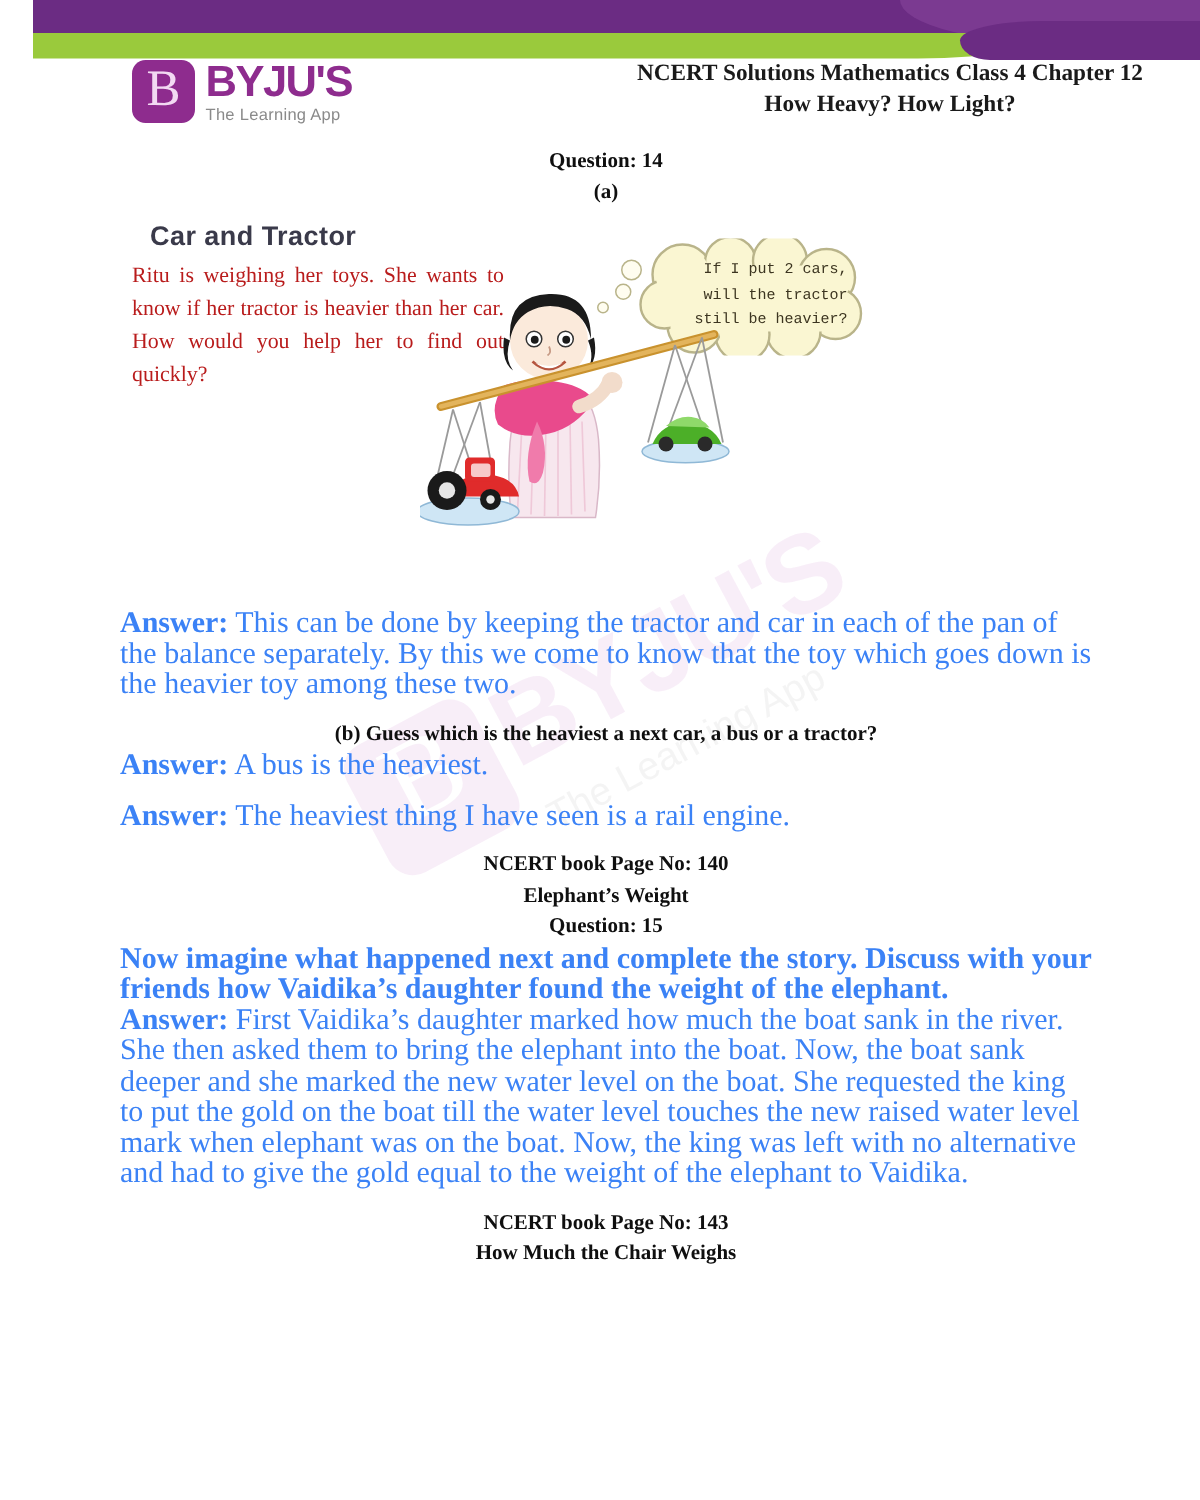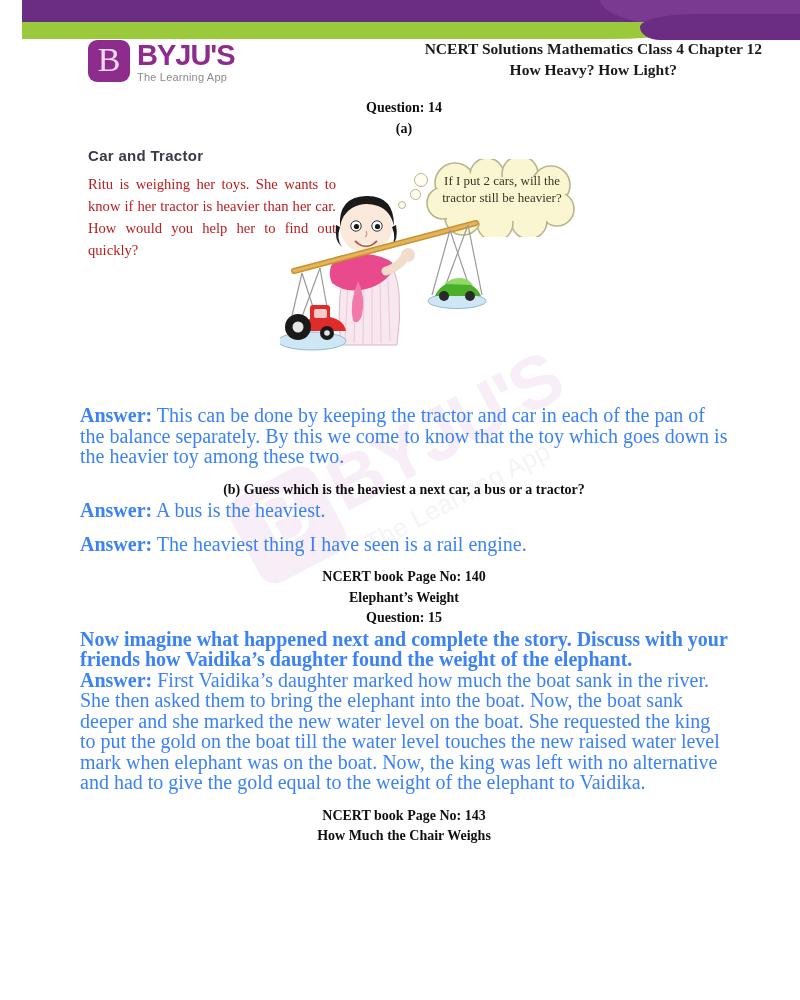--- a/index.html
+++ b/index.html
@@ -197,23 +197,23 @@
 
   
   .figure {
     position: relative;
     margin-top: 8px;
     width: 590px;
     height: 245px;
   }
   .fig-heading {
     position: absolute;
-    left: 8px; top: 0;
+    left: 20px; top: 0;
     font-family: "Liberation Sans", sans-serif;
-    font-size: 15px;
+    font-size: 18px;
     font-weight: bold;
     color: #3a3a4a;
     letter-spacing: 0.3px;
   }
   .fig-para {
     position: absolute;
     left: 8px; top: 26px;
     width: 248px;
     font-family: "Liberation Serif", serif;
     font-size: 14.6px;
@@ -225,25 +225,25 @@
     position: absolute;
     left: 345px;
     top: 12px;
     width: 152px;
     height: 78px;
   }
   .bubble-text {
     position: absolute;
     left: 14px; top: 14px;
     width: 126px;
-    font-family: Liberation Serif, serif;
-    font-size: 13px;
+    font-family: Liberation Mono, monospace;
+    font-size: 10px;
     line-height: 16.5px;
     color: #3c3520;
-    text-align: center;
+    text-align: right;
   }
   .dot {
     position: absolute;
     border: 1.6px solid #B9B48A;
     border-radius: 50%;
     background: #FFFDF0;
   }
   .illus {
     position: absolute;
     left: 200px;

